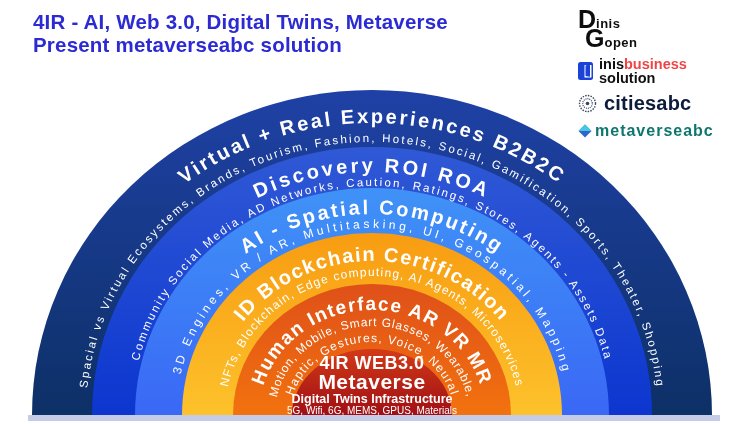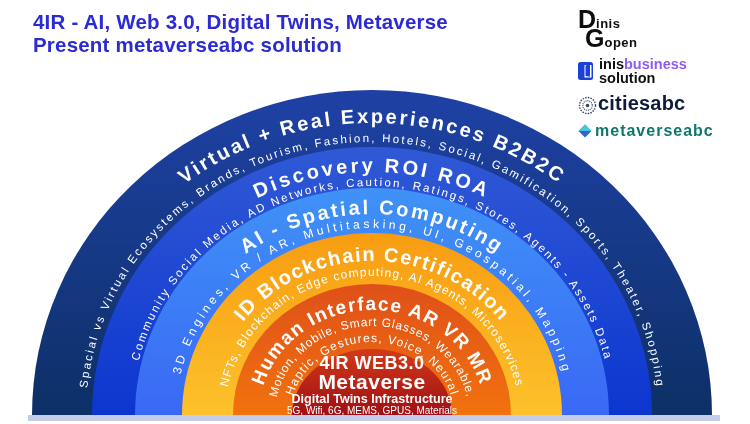--- a/index.html
+++ b/index.html
@@ -12,22 +12,22 @@
 
   
   .logos{position:absolute;left:578px;top:12px;width:160px;display:flex;
          flex-direction:column;gap:7px;}
   .logo-dinis{color:#0d0d0d;font-weight:800;line-height:15px;}
   .logo-dinis .big{font-size:25px;}
   .logo-dinis .rest{font-size:13px;letter-spacing:.5px;}
   .logo-dinis .l2{margin-left:7px;display:block;}
   .logo-obc{display:flex;align-items:center;gap:4px;}
   .logo-obc .txt{font-size:14.5px;font-weight:700;line-height:14px;color:#101010;}
-  .logo-obc .blue{color:#8b5cf6;}
-  .logo-cities{display:flex;align-items:flex-end;gap:1px;}
+  .logo-obc .blue{color:#ef4444;}
+  .logo-cities{display:flex;align-items:center;gap:7px;}
   .logo-cities .txt{font-size:20px;font-weight:800;color:#0c1c3a;letter-spacing:.2px;}
   .logo-meta{display:flex;align-items:center;gap:3px;}
   .logo-meta .txt{font-size:16px;font-weight:600;color:#0f766e;letter-spacing:1px;}
 
   
   svg .ring-title{fill:#ffffff;font-family:"Liberation Sans",sans-serif;font-weight:800;}
   svg .ring-sub{fill:#ffffff;font-family:"Liberation Sans",sans-serif;font-weight:400;}
   .t1{font-size:20px;letter-spacing:2.5px;}
   .t2{font-size:20px;letter-spacing:3px;}
   .t3{font-size:20px;letter-spacing:2.5px;}

